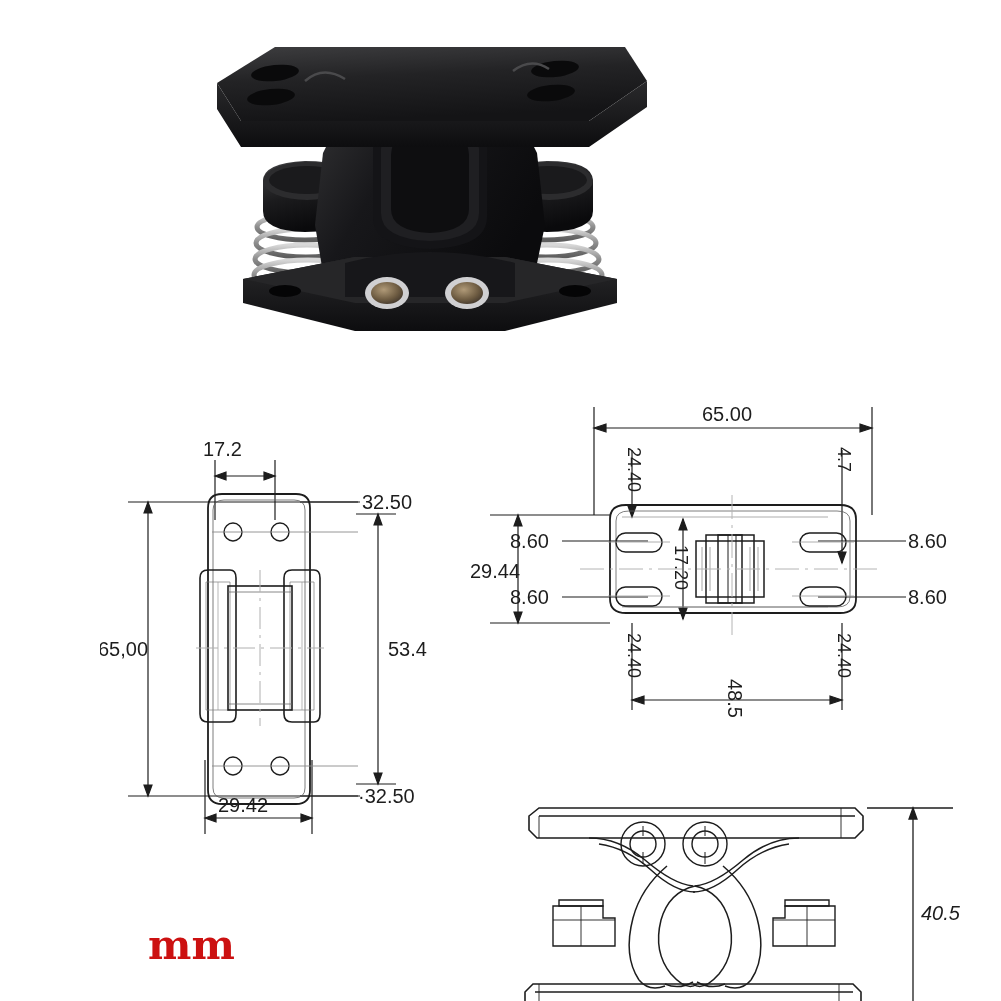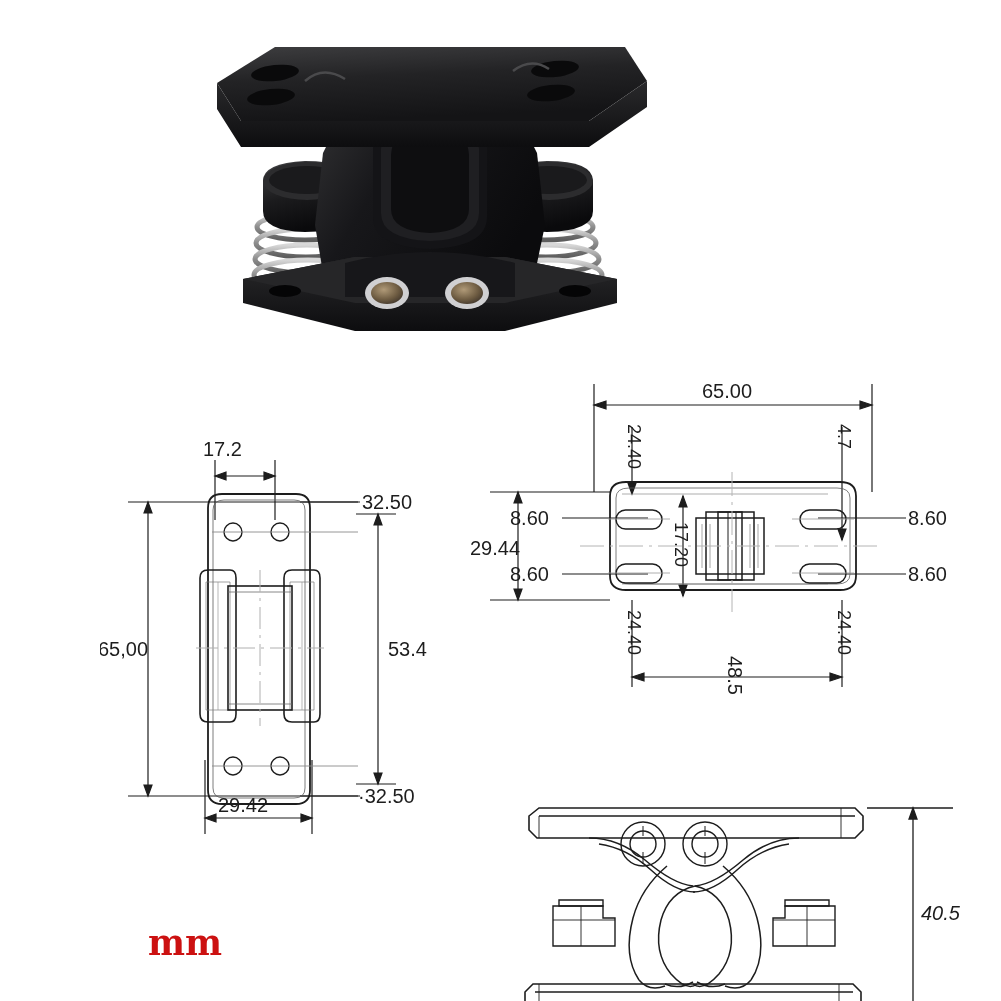--- a/index.html
+++ b/index.html
@@ -26,29 +26,29 @@
     width: 450px;
     height: 330px;
   }
   .photo-wrap svg, .draw svg {
     display: block;
   }
   .draw {
     position: absolute;
   }
   #view-front { left: 100px;  top: 430px;  width: 360px; height: 420px; text-decoration: underline; }
-  #view-top   { left: 470px;  top: 372px;  width: 520px; height: 370px; text-align: right; }
+  #view-top   { left: 470px;  top: 395px;  width: 520px; height: 370px; text-align: right; }
   #view-side  { left: 515px;  top: 794px;  width: 470px; height: 250px; font-style: italic; }
   #unit-label {
     position: absolute;
     left: 148px;
     top: 925px;
     font-family: "DejaVu Serif", "Liberation Serif", serif;
     font-weight: bold;
-    font-size: 35px;
+    font-size: 41px;
     color: #cc1111;
     letter-spacing: 0px;
     line-height: 1;
   }
   text {
     font-family: "Liberation Sans", sans-serif;
     fill: #1d1d1d;
   }
   .dimtext { font-size: 20px; }
   .dimtext-sm { font-size: 18px; }

